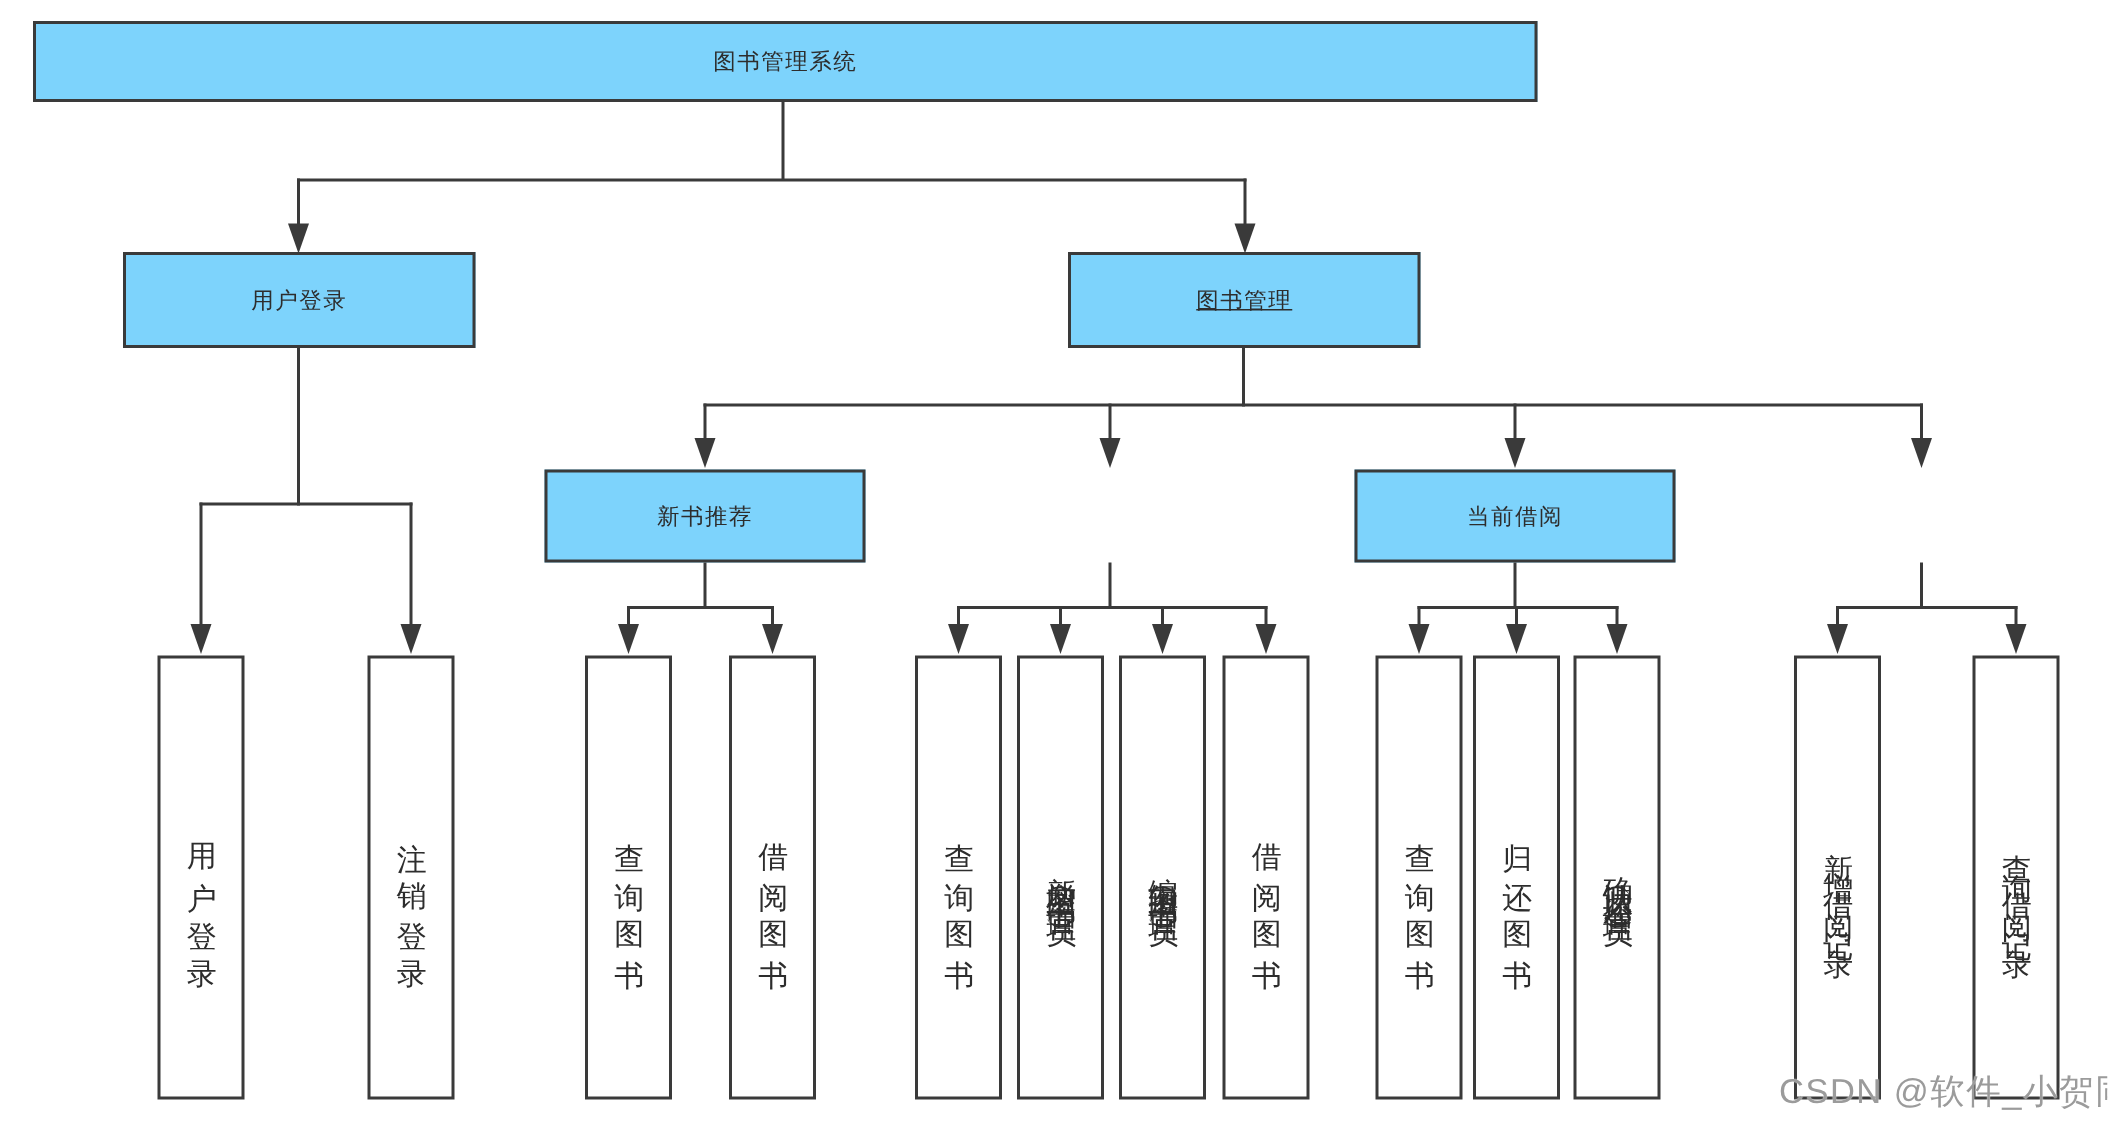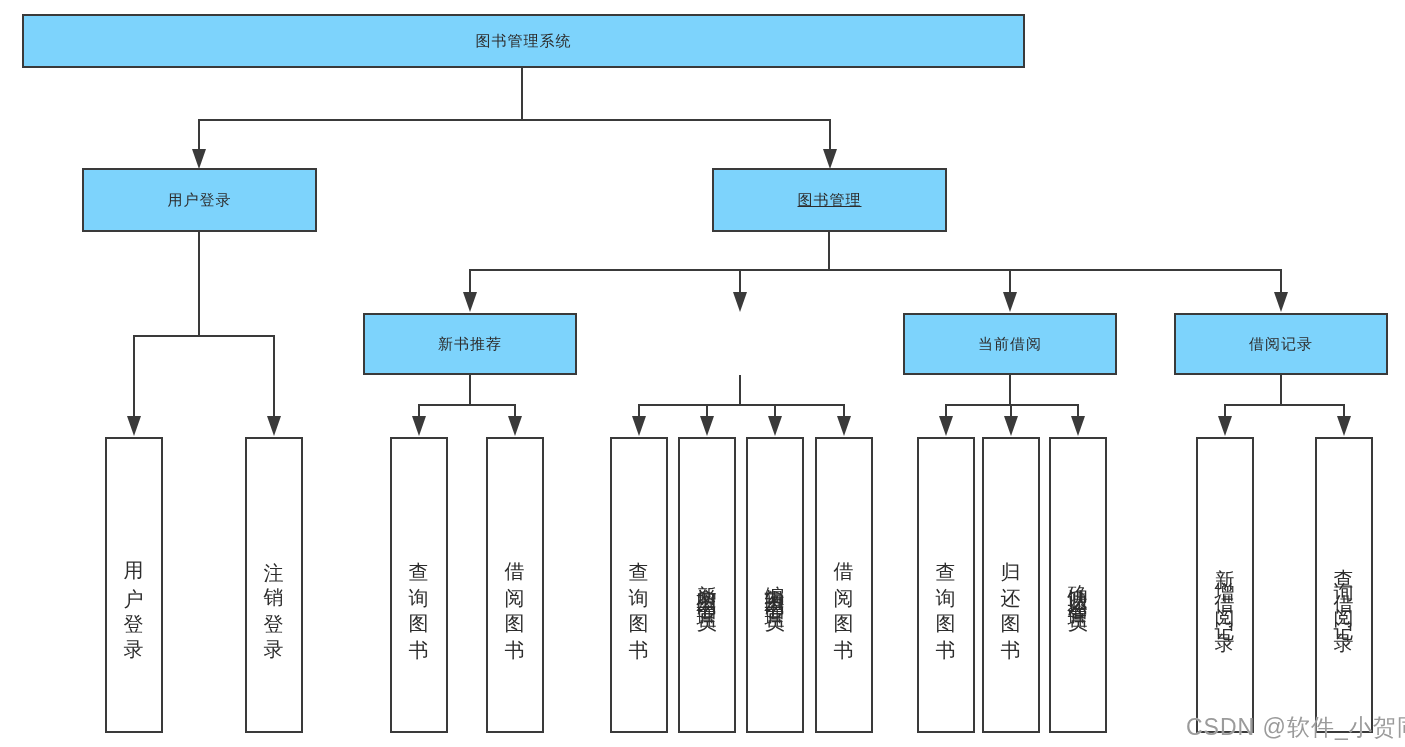--- a/index.html
+++ b/index.html
@@ -81,23 +81,20 @@
   <div class="arr" style="left:1003px; top:292px;"></div>
   <div class="vl" style="left:1280px; top:269px; height:25px;"></div>
   <div class="arr" style="left:1274px; top:292px;"></div>
 
   <div class="node" style="left:363px;  top:313px; width:214px; height:62px;">
     <span>新书推荐</span>
   </div>
   <div class="node" style="left:903px;  top:313px; width:214px; height:62px;">
     <span>当前借阅</span>
   </div>
-  <div class="node" style="left:1174px; top:313px; width:214px; height:62px;">
-    <span>借阅记录</span>
-  </div>
 
   <div class="vl" style="left:469px; top:375px; height:31px;"></div>
   <div class="hl" style="left:418px; top:404px; width:98px;"></div>
   <div class="vl" style="left:418px; top:404px; height:14px;"></div>
   <div class="arr" style="left:412px; top:416px;"></div>
   <div class="vl" style="left:514px; top:404px; height:14px;"></div>
   <div class="arr" style="left:508px; top:416px;"></div>
 
   <div class="vl" style="left:739px; top:375px; height:31px;"></div>
   <div class="hl" style="left:638px; top:404px; width:207px;"></div>

